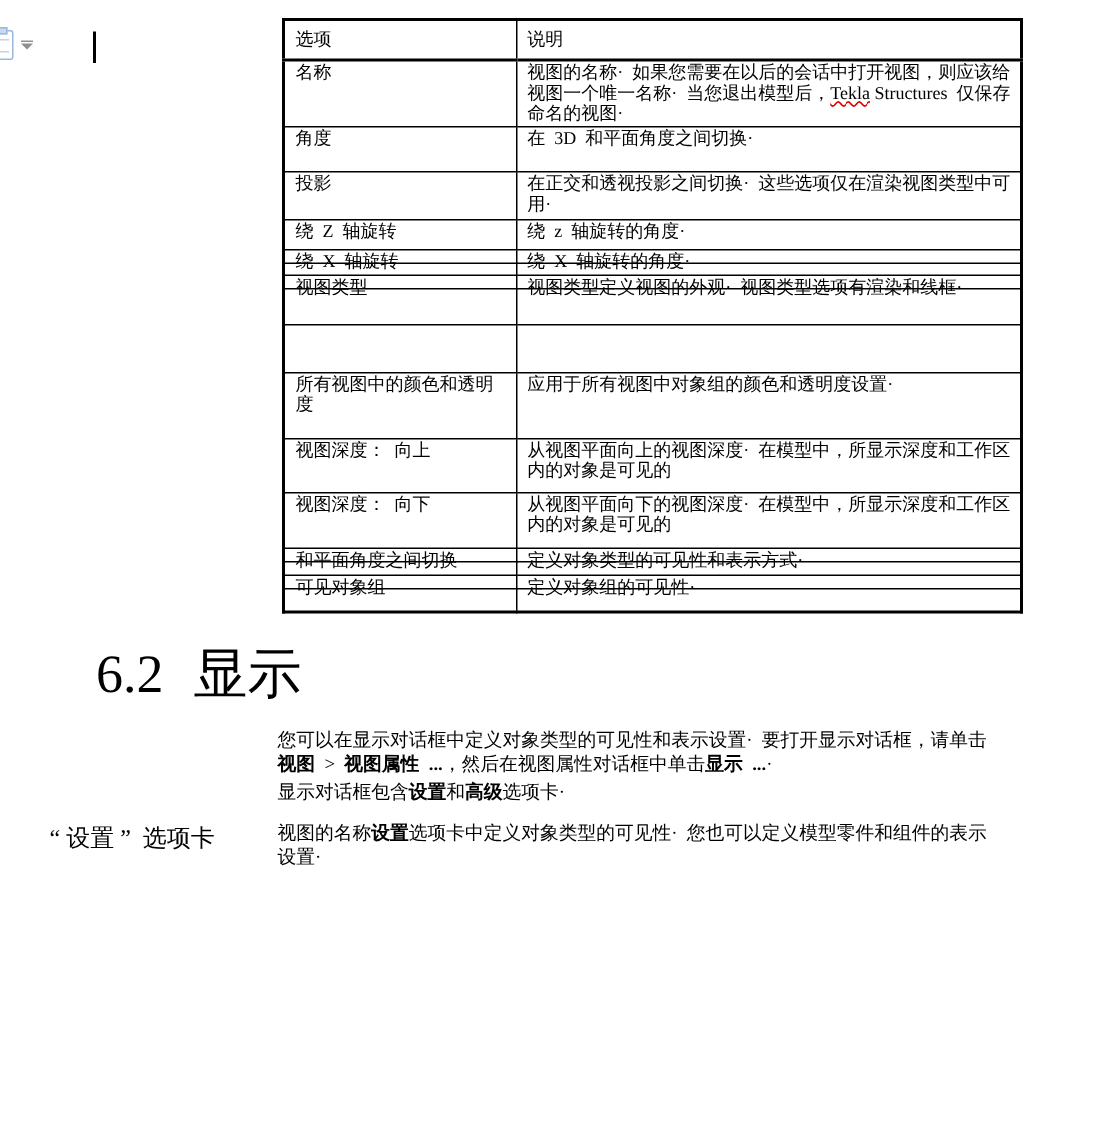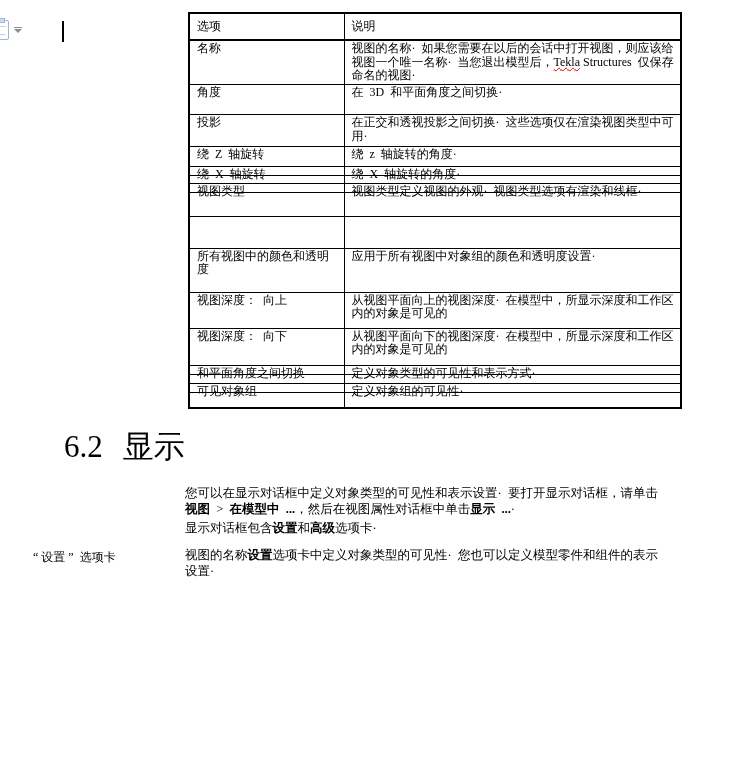--- a/index.html
+++ b/index.html
@@ -34,30 +34,30 @@
   .row-h33 td{height:33px}.row-h44 td{height:44px}.row-h36 td{height:36px}
   .row-h37 td{height:37px}.row-h18 td{height:18px}.row-h25 td{height:25px}
   
   tr.struck td{position:relative;}
   tr.struck td::after{content:"";position:absolute;left:-1px;right:-1px;top:8px;
             border-top:1px solid #000;}
   .sp-err{text-decoration:underline;text-decoration-style:wavy;
           text-decoration-color:#e00000;text-decoration-thickness:1px;}
 
   
-  .heading{position:absolute;left:64px;top:429px;font-size:31px;line-height:1.15;
+  .heading{position:absolute;left:64px;top:429px;font-size:36px;line-height:1.15;
            white-space:pre;}
   .heading .num{margin-right:20px;}
 
   
   .p{position:absolute;left:185px;width:518px;font-size:12.5px;line-height:16px;
      white-space:pre-wrap;}
   .p1{top:485px;}
   .p2{top:520px;}
-  .note-label{position:absolute;left:33px;top:549px;font-size:12px;white-space:pre;}
+  .note-label{position:absolute;left:33px;top:549px;font-size:16px;white-space:pre;}
   .note-body{position:absolute;left:185px;top:547px;width:520px;font-size:12.5px;
      line-height:16px;white-space:pre-wrap;}
   .b{font-weight:bold;}
 </style>
 </head>
 <body>
 
 <div class="paste-btn">
   <div class="clipboard"></div>
   <div class="paste-arrow"></div>
@@ -122,19 +122,19 @@
   <tr class="row-h25 struck">
     <td>可见对象组</td>
     <td>定义对象组的可见性·</td>
   </tr>
 </tbody>
   </table>
 
 <div class="heading"><span class="num">6.2</span><span>显示</span></div>
 
 <div class="p p1"><span>您可以在显示对话框中定义对象类型的可见性和表示设置·  要打开显示对话框，请单击
-</span><span class="b">视图</span><span>  &gt;  </span><span class="b">在模型中  ...</span><span>，然后在视图属性对话框中单击</span><span class="b">显示  ...</span><span>·</span></div>
+</span><span class="b">视图</span><span>  &gt;  </span><span class="b">视图属性  ...</span><span>，然后在视图属性对话框中单击</span><span class="b">显示  ...</span><span>·</span></div>
 
 <div class="p p2"><span>显示对话框包含</span><span class="b">设置</span><span>和</span><span class="b">高级</span><span>选项卡·</span></div>
 
 <div class="note-label">“ 设置 ”  选项卡</div>
 <div class="note-body"><span>视图的名称</span><span class="b">设置</span><span>选项卡中定义对象类型的可见性·  您也可以定义模型零件和组件的表示
 设置·</span></div>
 
 </body></html>

